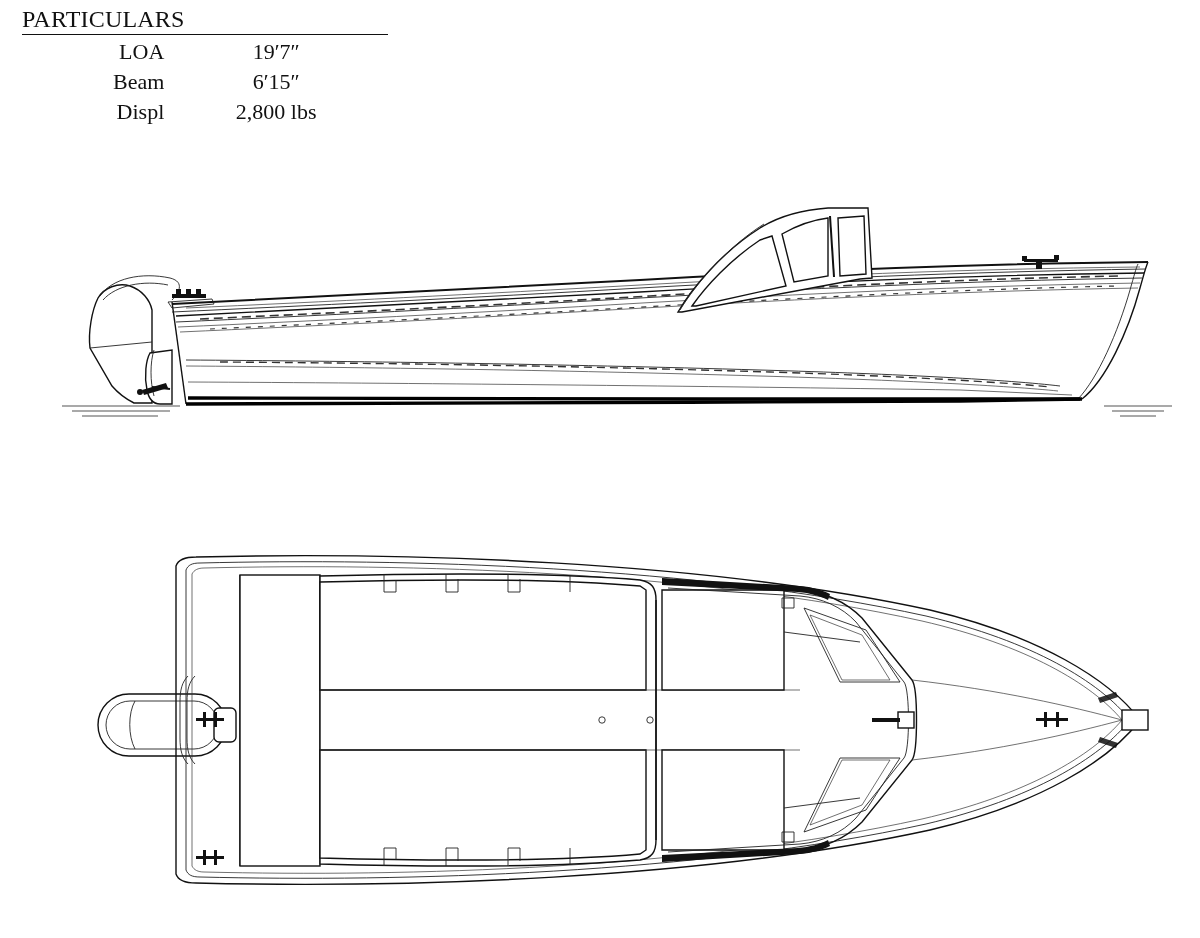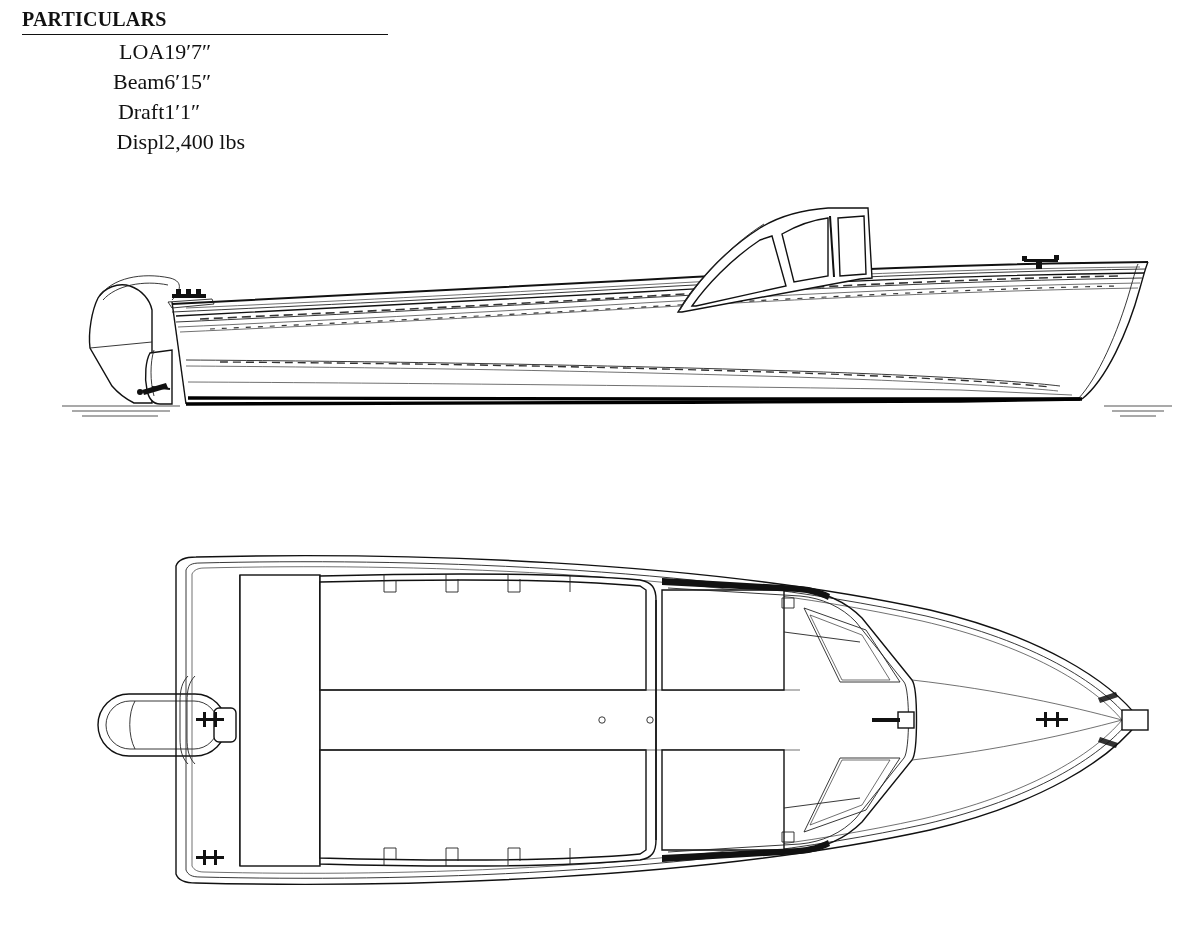--- a/index.html
+++ b/index.html
@@ -18,24 +18,24 @@
   }
 
   
   #particulars {
     position: absolute;
     left: 22px;
     top: 6px;
     width: 366px;
   }
   #particulars-title {
-    font-size: 20px;
+    font-size: 24px;
     line-height: 27px;
     letter-spacing: 0.2px;
-    font-weight: 700;
+    font-weight: 400;
     font-family: "Liberation Serif", "DejaVu Serif", serif;
     white-space: nowrap;
   }
   #particulars-rule {
     width: 100%;
     height: 0;
     border-top: 1.6px solid #111111;
     margin-top: 1px;
     margin-bottom: 2px;
   }
@@ -44,21 +44,21 @@
     border-collapse: collapse;
     font-size: 22px;
   }
   table.spec td {
     padding: 0;
     line-height: 30px;
     vertical-align: baseline;
     white-space: nowrap;
   }
   td.spec-label { text-align: right; }
-  td.spec-value { text-align: left; font-family: "Liberation Serif","DejaVu Serif",serif; }
+  td.spec-value { text-align: center; font-family: "Liberation Serif","DejaVu Serif",serif; }
 
   
   #profile-view {
     position: absolute;
     left: 0px;
     top: 190px;
     width: 1200px;
     height: 250px;
   }
   #plan-view {
@@ -88,26 +88,22 @@
     <tbody>
       <tr>
         <td class="spec-label">LOA</td>
         <td class="spec-value">19′7″</td>
       </tr>
       <tr>
         <td class="spec-label">Beam</td>
         <td class="spec-value">6′15″</td>
       </tr>
       <tr>
-        <td class="spec-label">Draft</td>
-        <td class="spec-value">1′1″</td>
-      </tr>
-      <tr>
         <td class="spec-label">Displ</td>
-        <td class="spec-value">2,400 lbs</td>
+        <td class="spec-value">2,800 lbs</td>
       </tr>
     </tbody>
   </table>
 </div>
 
 <div id="profile-view">
 <svg width="1200" height="250" viewBox="0 0 1200 250" xmlns="http://www.w3.org/2000/svg">
 
   <g>
     <line class="water" x1="62" y1="216" x2="180" y2="216"></line>

